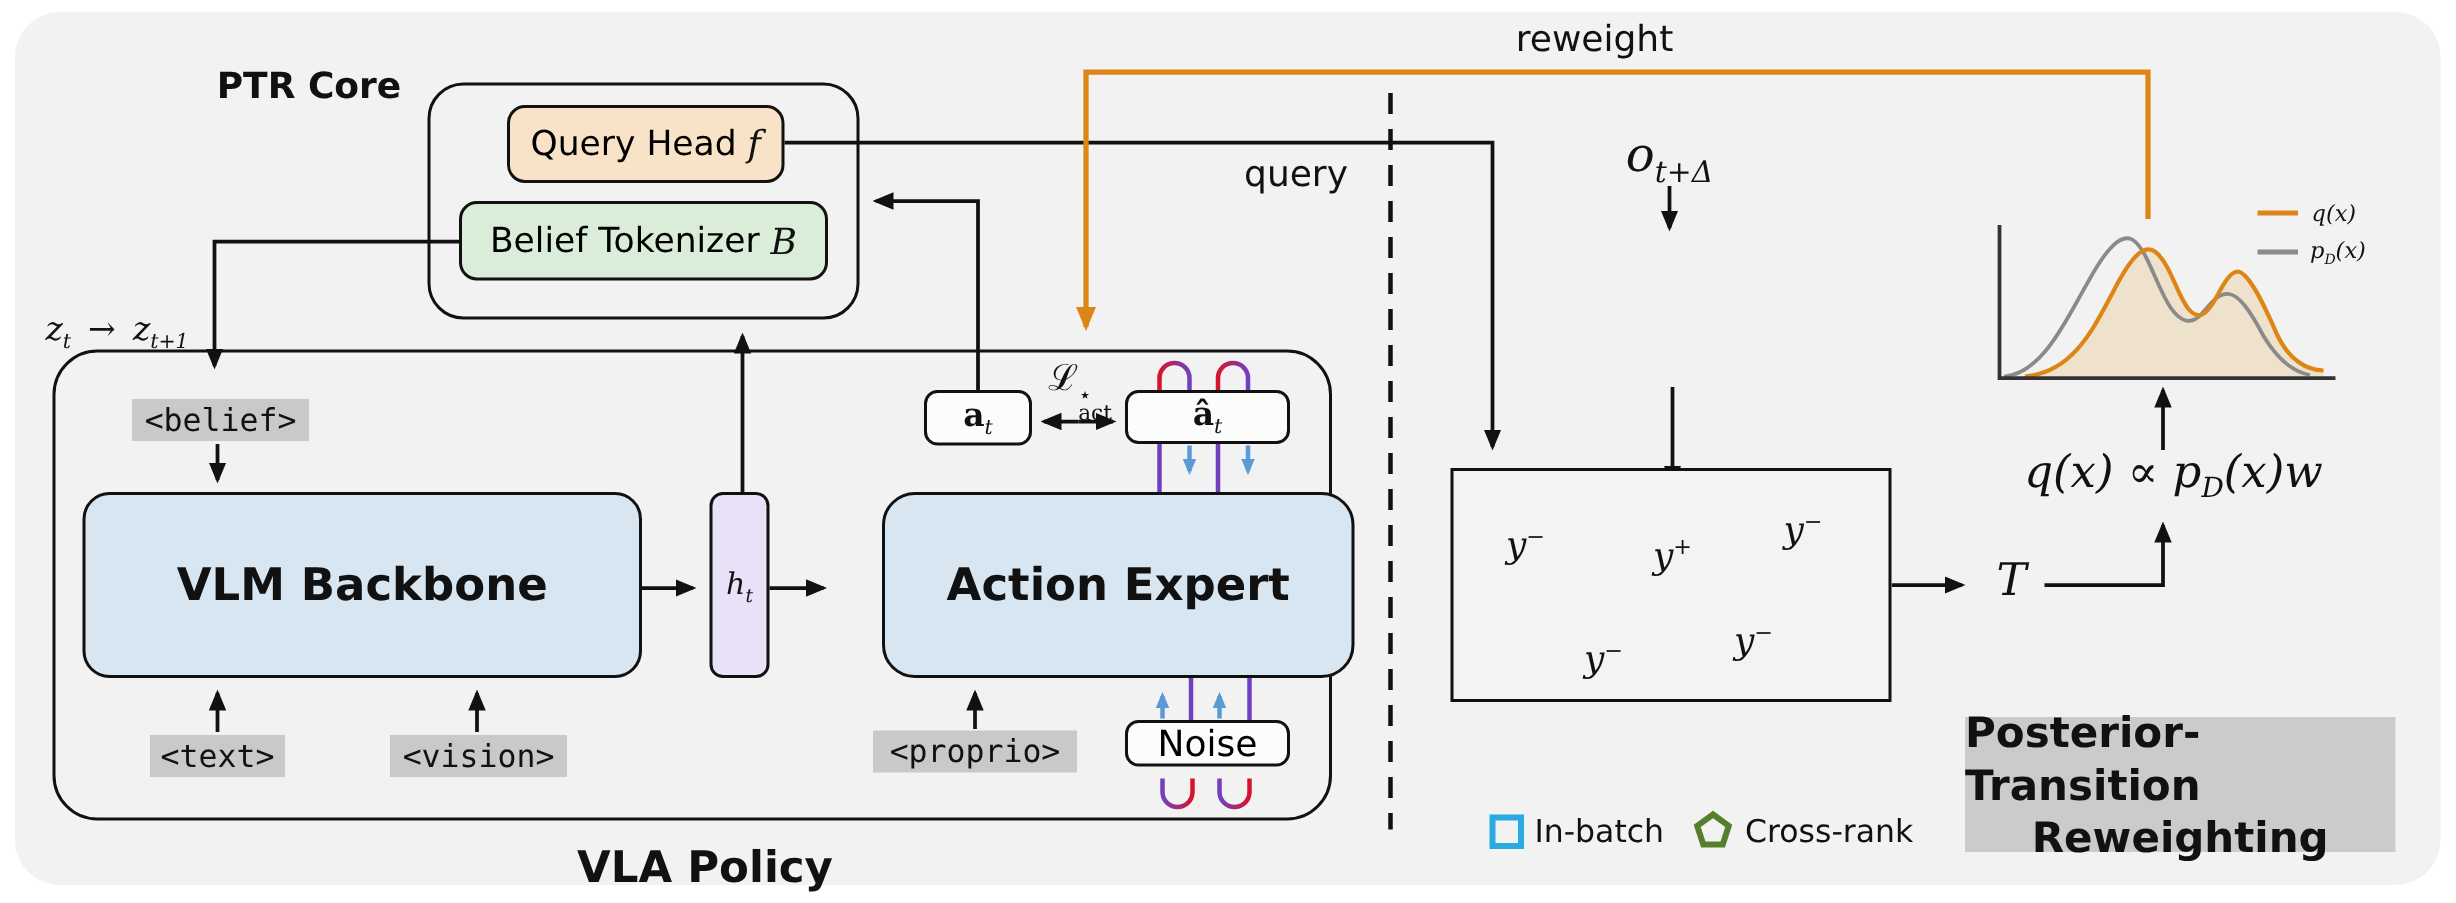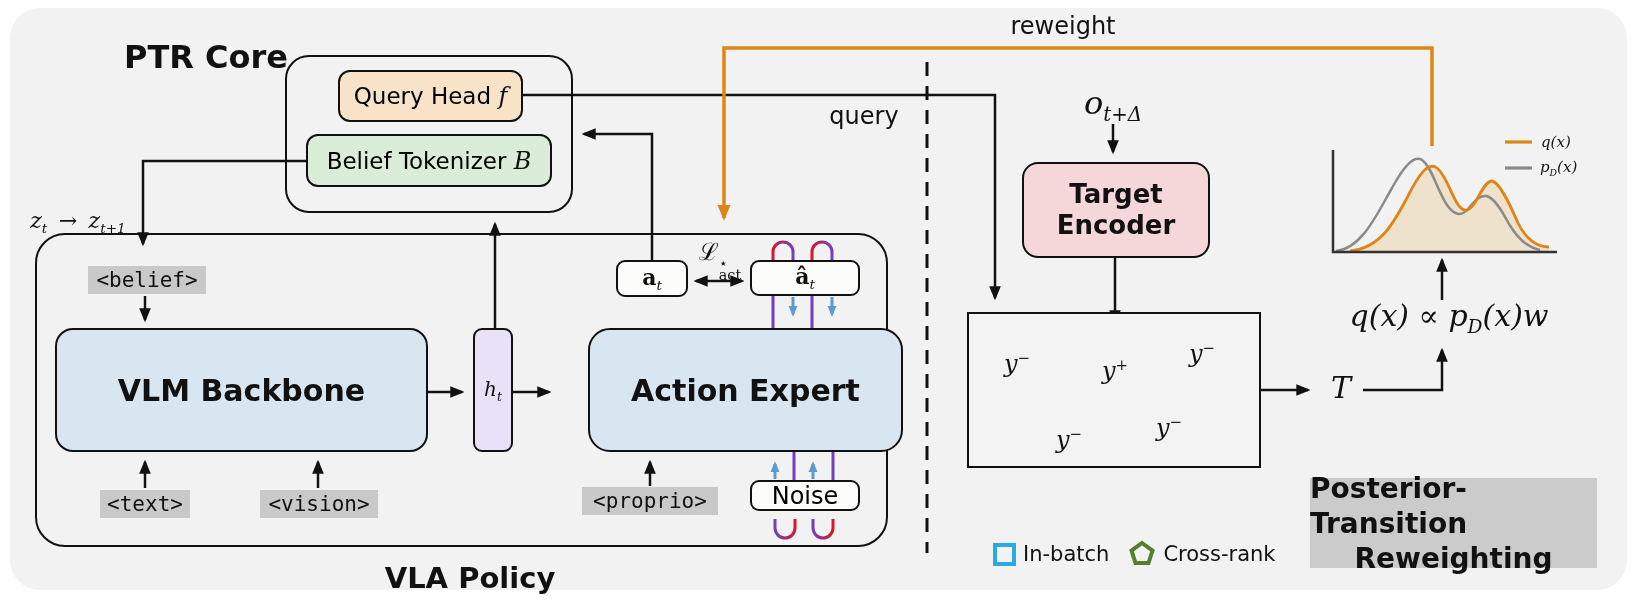--- a/index.html
+++ b/index.html
@@ -105,21 +105,21 @@
              C1526,240 1538,247 1549,247" fill="none" stroke="#DE8517" stroke-width="2.8"></path>
     <path d="M1333,150 V252 H1557" fill="none" stroke="#333" stroke-width="2.5"></path>
     <path d="M1505,142 H1532" stroke="#DE8517" stroke-width="3.2"></path>
     <path d="M1505,168 H1532" stroke="#8a8a8a" stroke-width="3.2"></path>
   </svg>
 
   <div class="box" style="left:285px;top:55px;width:288px;height:158px;border-radius:24px;"></div>
   <div class="box" style="left:35px;top:233px;width:853px;height:314px;border-radius:30px;"></div>
   <div class="box" style="left:967px;top:312px;width:294px;height:156px;background:#f3f3f3;"></div>
 
-  <div class="abs ctr heading" style="left:206px;top:57px;font-size:32px;">PTR Core</div>
+  <div class="abs ctr heading" style="left:206px;top:57px;font-size:24px;">PTR Core</div>
   <div class="box" style="left:338px;top:70px;width:185px;height:52px;border-radius:12px;border-width:2px;background:#f8e3c8;font-size:23px;">
     <span>Query Head</span>&nbsp;
     <span class="math" style="font-size:24px;">f</span>
   </div>
   <div class="box" style="left:306px;top:134px;width:246px;height:53px;border-radius:12px;border-width:2px;background:#d9edd9;font-size:23px;">
     <span>Belief Tokenizer</span>&nbsp;
     <span class="math" style="font-size:24px;">B</span>
   </div>
 
   <div class="abs ctr math" style="left:78px;top:222px;font-size:22px;">
@@ -158,24 +158,20 @@
     <span>Noise</span>
   </div>
 
   <div class="abs ctr heading" style="left:470px;top:578px;font-size:29px;">VLA Policy</div>
 
   <div class="abs ctr" style="left:1063px;top:26px;font-size:24px;color:#111;">reweight</div>
   <div class="abs ctr" style="left:864px;top:116px;font-size:24px;color:#111;">query</div>
 
   <div class="abs ctr math" style="left:1113px;top:105px;font-size:32px;">
     <span>o</span><sub>t+Δ</sub>
-  </div>
-  <div class="box" style="left:1022px;top:162px;width:188px;height:96px;border-radius:16px;background:#f5d6d9;flex-direction:column;line-height:1.2;">
-    <span class="heading" style="font-size:26px;">Target</span>
-    <span class="heading" style="font-size:26px;">Encoder</span>
   </div>
 
   <div class="abs ctr math" style="left:1017px;top:363px;font-size:24px;">
     <span>y</span><sup>−</sup>
   </div>
   <div class="abs ctr math" style="left:1115px;top:370px;font-size:24px;">
     <span>y</span><sup>+</sup>
   </div>
   <div class="abs ctr math" style="left:1202px;top:353px;font-size:24px;">
     <span>y</span><sup>−</sup>

